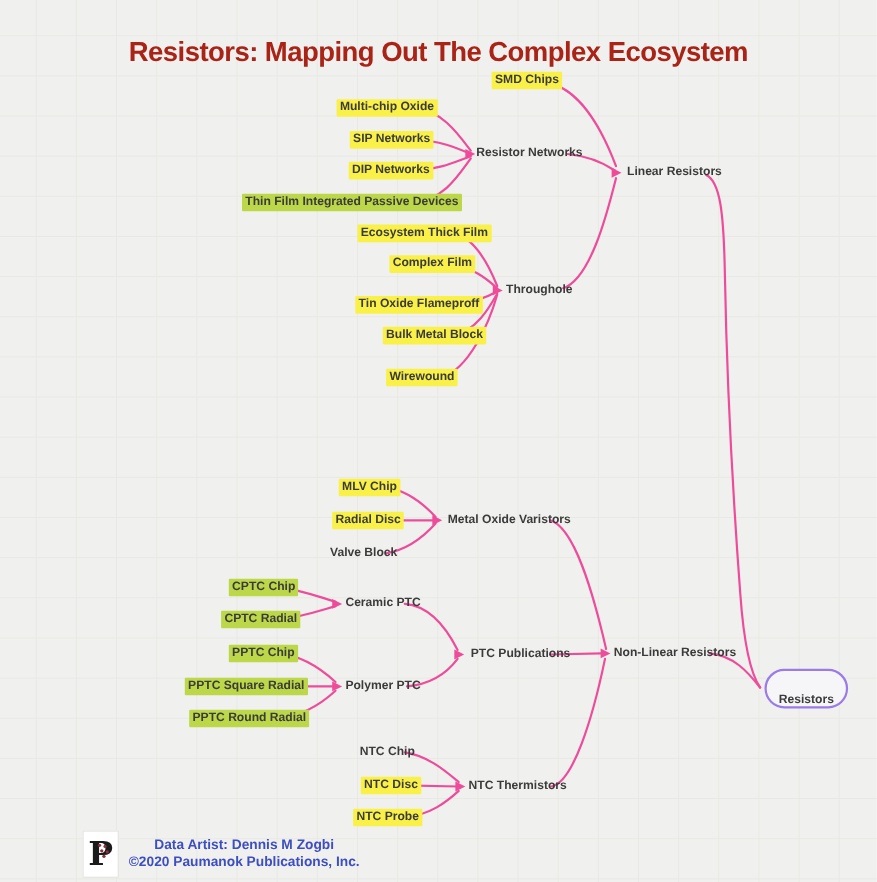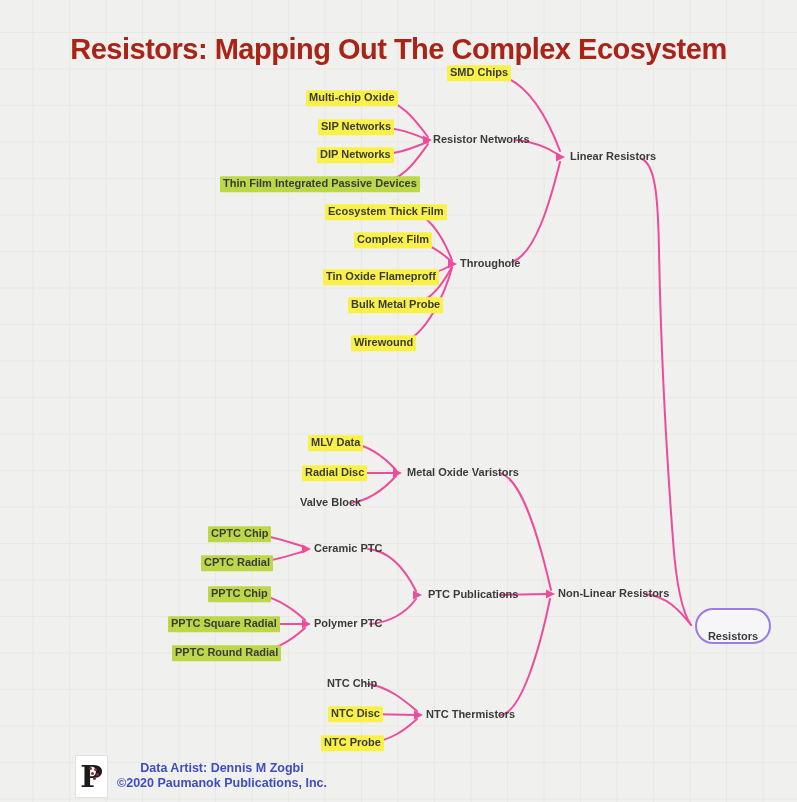--- a/index.html
+++ b/index.html
@@ -11,21 +11,21 @@
       linear-gradient(#e8e8e4 1px, transparent 1px),
       linear-gradient(90deg, #e8e8e4 1px, transparent 1px);
     background-size:36.5px 36.5px;
     background-position:-4px -4.5px;
     font-family:"Liberation Sans", sans-serif;
     overflow:hidden;
   }
   .title{
     position:absolute;top:33px;left:0;width:100%;
     text-align:center;
-    font-size:29px;font-weight:800;letter-spacing:-0.5px;
+    font-size:25px;font-weight:800;letter-spacing:-0.5px;
     color:#a92317;
     margin:0;
   }
   .edges{position:absolute;left:0;top:0;}
   .node{
     position:absolute;
     transform:translateY(-50%);
     font-size:11px;font-weight:700;color:#3b3b3b;
     white-space:nowrap;line-height:1.25;
   }
@@ -119,26 +119,26 @@
 
   <div class="node hl hl-y" style="left:447px;top:73px">SMD Chips</div>
   <div class="node hl hl-y" style="left:306px;top:98px">Multi-chip Oxide</div>
   <div class="node hl hl-y" style="left:318px;top:127px">SIP Networks</div>
   <div class="node hl hl-y" style="left:317px;top:155px">DIP Networks</div>
   <div class="node hl hl-g" style="left:220px;top:184px">Thin Film Integrated Passive Devices</div>
   <div class="node" style="left:433px;top:140px">Resistor Networks</div>
   <div class="node hl hl-y" style="left:325px;top:212px">Ecosystem Thick Film</div>
   <div class="node hl hl-y" style="left:354px;top:240px">Complex Film</div>
   <div class="node hl hl-y" style="left:323px;top:277px">Tin Oxide Flameproff</div>
-  <div class="node hl hl-y" style="left:348px;top:305px">Bulk Metal Probe</div>
+  <div class="node hl hl-y" style="left:348px;top:305px">Bulk Metal Block</div>
   <div class="node hl hl-y" style="left:351px;top:343px">Wirewound</div>
   <div class="node" style="left:460px;top:264px">Throughole</div>
   <div class="node" style="left:570px;top:157px">Linear Resistors</div>
 
-  <div class="node hl hl-y" style="left:308px;top:443px">MLV Data</div>
+  <div class="node hl hl-y" style="left:308px;top:443px">MLV Chip</div>
   <div class="node hl hl-y" style="left:302px;top:473px">Radial Disc</div>
   <div class="node" style="left:300px;top:503px">Valve Block</div>
   <div class="node" style="left:407px;top:473px">Metal Oxide Varistors</div>
 
   <div class="node hl hl-g" style="left:208px;top:534px">CPTC Chip</div>
   <div class="node hl hl-g" style="left:201px;top:563px">CPTC Radial</div>
   <div class="node" style="left:314px;top:549px">Ceramic PTC</div>
   <div class="node hl hl-g" style="left:208px;top:594px">PPTC Chip</div>
   <div class="node hl hl-g" style="left:168px;top:624px">PPTC Square Radial</div>
   <div class="node hl hl-g" style="left:172px;top:653px">PPTC Round Radial</div>

